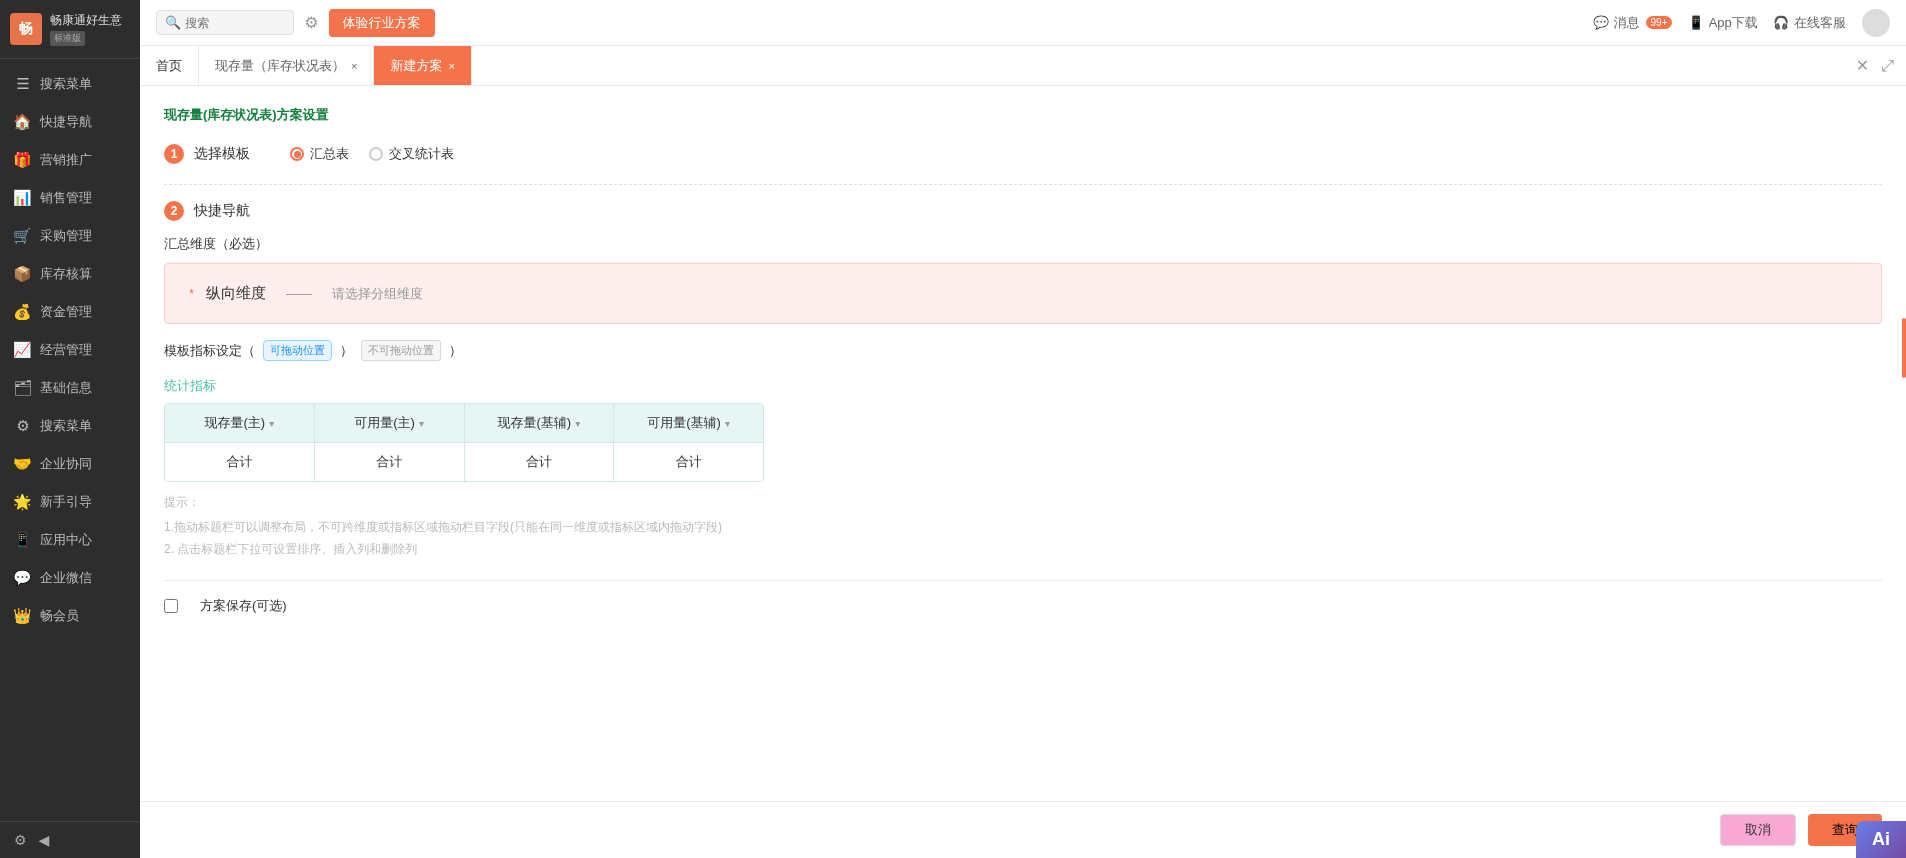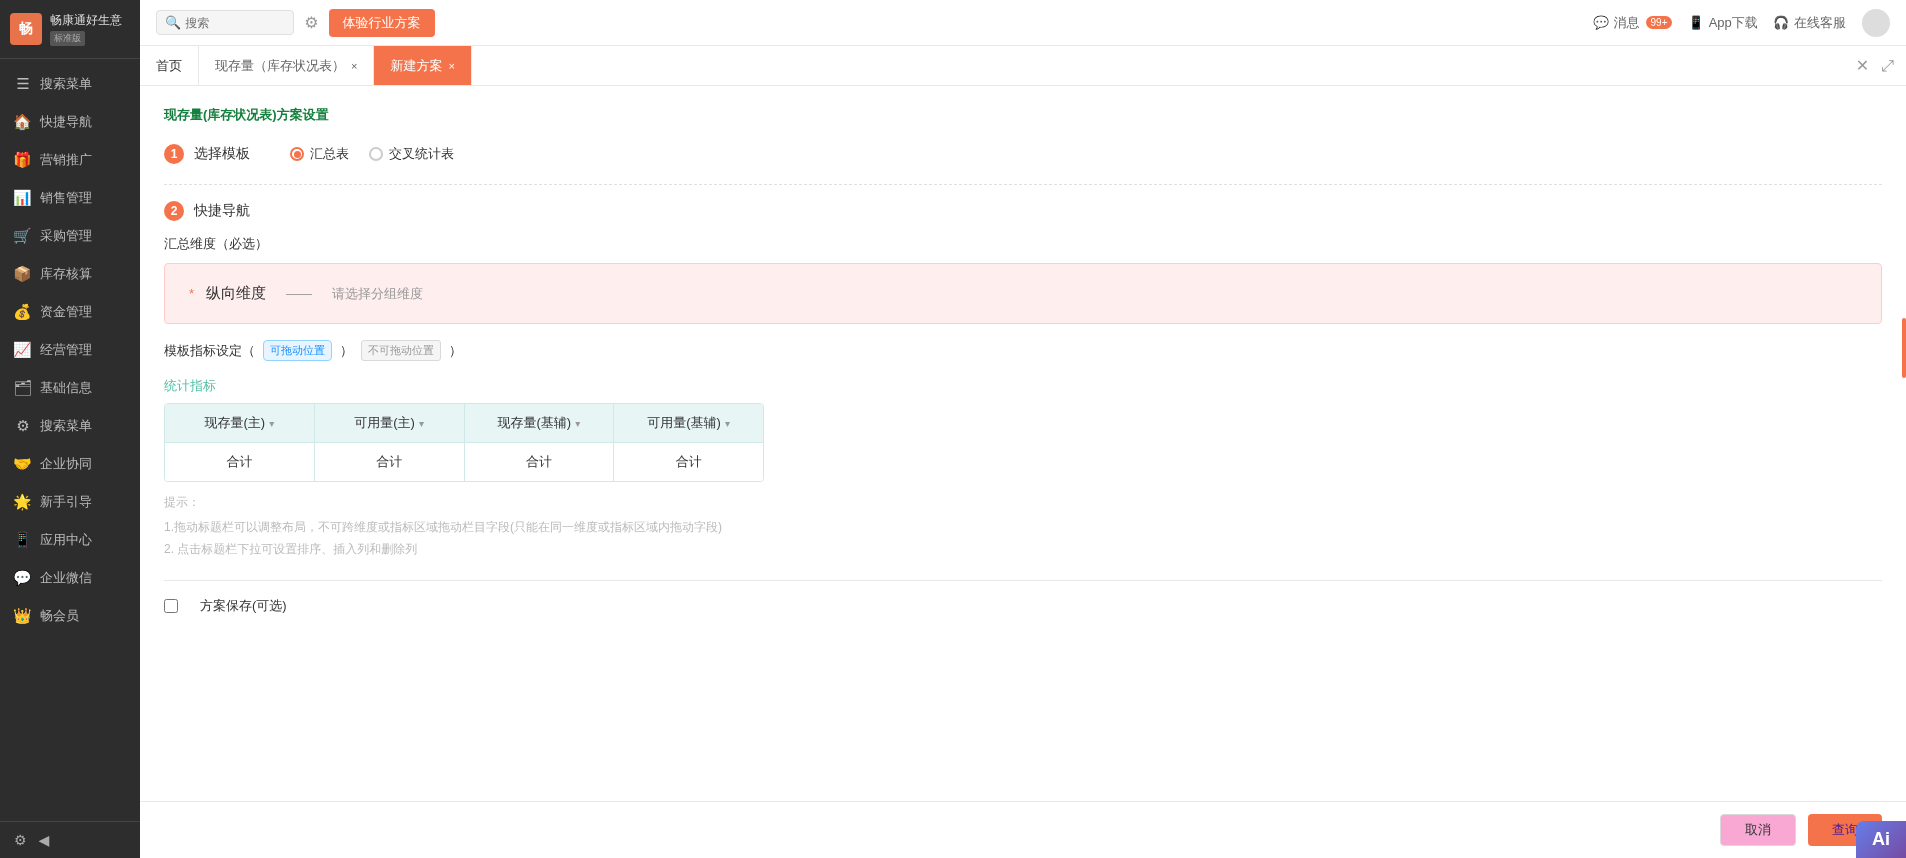--- a/index.html
+++ b/index.html
@@ -96,21 +96,21 @@
     .tips-title { font-size: 12px; color: #bbb; margin-bottom: 6px; }
     .tips-item { font-size: 12px; color: #bbb; line-height: 1.8; }
 
     
     .save-option { display: flex; align-items: center; gap: 22px; font-size: 13px; color: #333; border-top: 1px solid #e8e8e8; padding-top: 16px; margin-top: 16px; }
     .save-checkbox { width: 14px; height: 14px; border: 1px solid #ccc; cursor: pointer; }
 
     
     .bottom-bar { position: sticky; bottom: 0; background: #fff; border-top: 1px solid #e8e8e8; padding: 12px 24px; display: flex; justify-content: flex-end; gap: 12px; }
     .btn-cancel { background: #f9a8d4; border: 1px solid #d9d9d9; color: #333; padding: 6px 24px; border-radius: 4px; cursor: pointer; font-size: 13px; }
-    .btn-query { background: #f5734a; border: none; color: #4c1d95; padding: 6px 24px; border-radius: 4px; cursor: pointer; font-size: 13px; }
+    .btn-query { background: #f5734a; border: none; color: #000000; padding: 6px 24px; border-radius: 4px; cursor: pointer; font-size: 13px; }
 
     
     .scroll-handle { position: absolute; right: 0; top: 30%; width: 4px; height: 60px; background: #f5734a; border-radius: 2px; }
 
     
     .ai-badge { position: fixed; bottom: 0; right: 0; background: linear-gradient(135deg, #667eea, #764ba2); color: #fff; padding: 8px 16px; font-size: 18px; font-weight: bold; border-top-left-radius: 8px; }
   </style>
 </head>
 <body>
 

